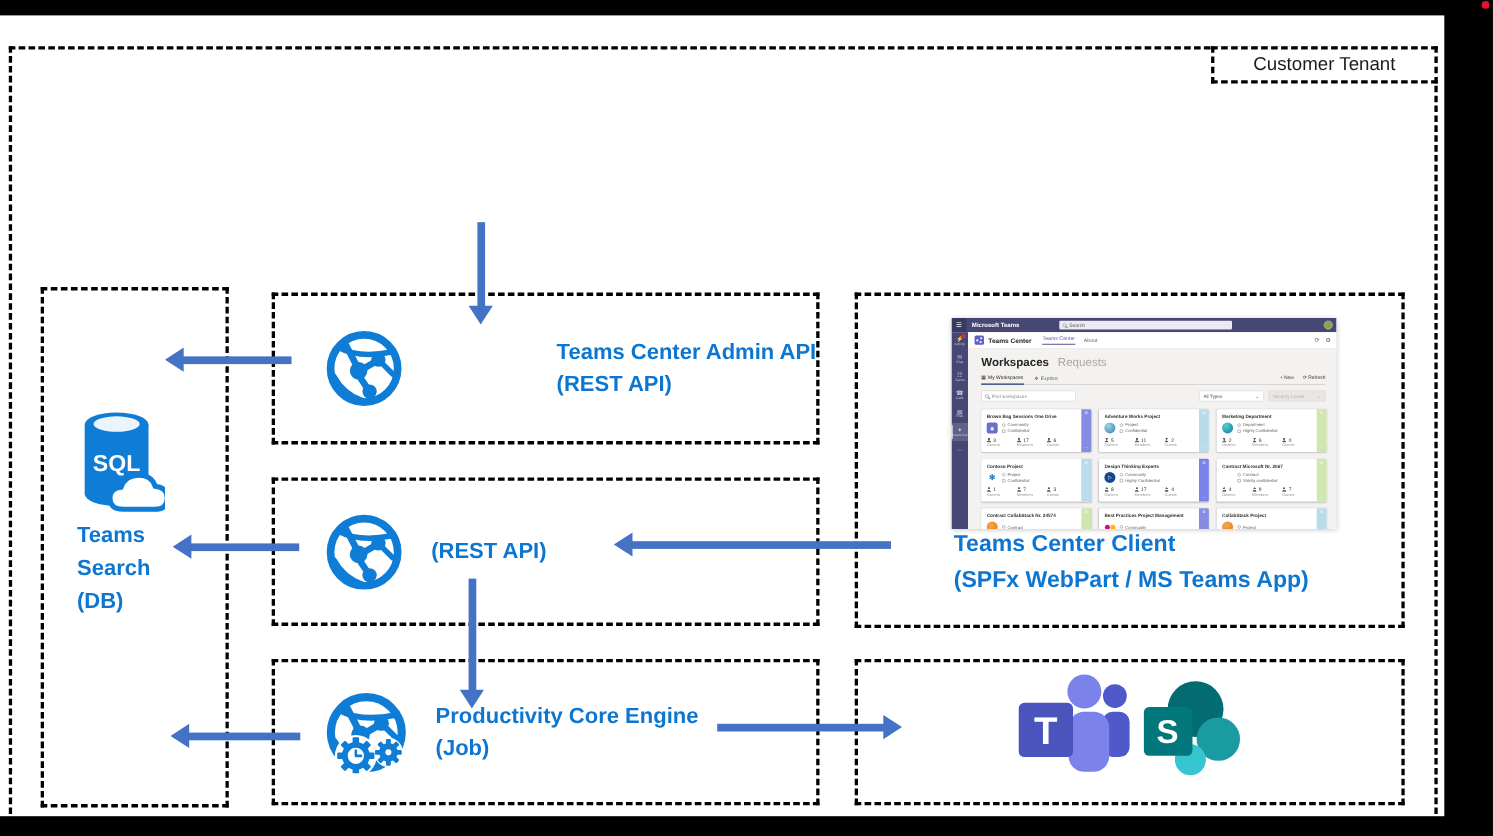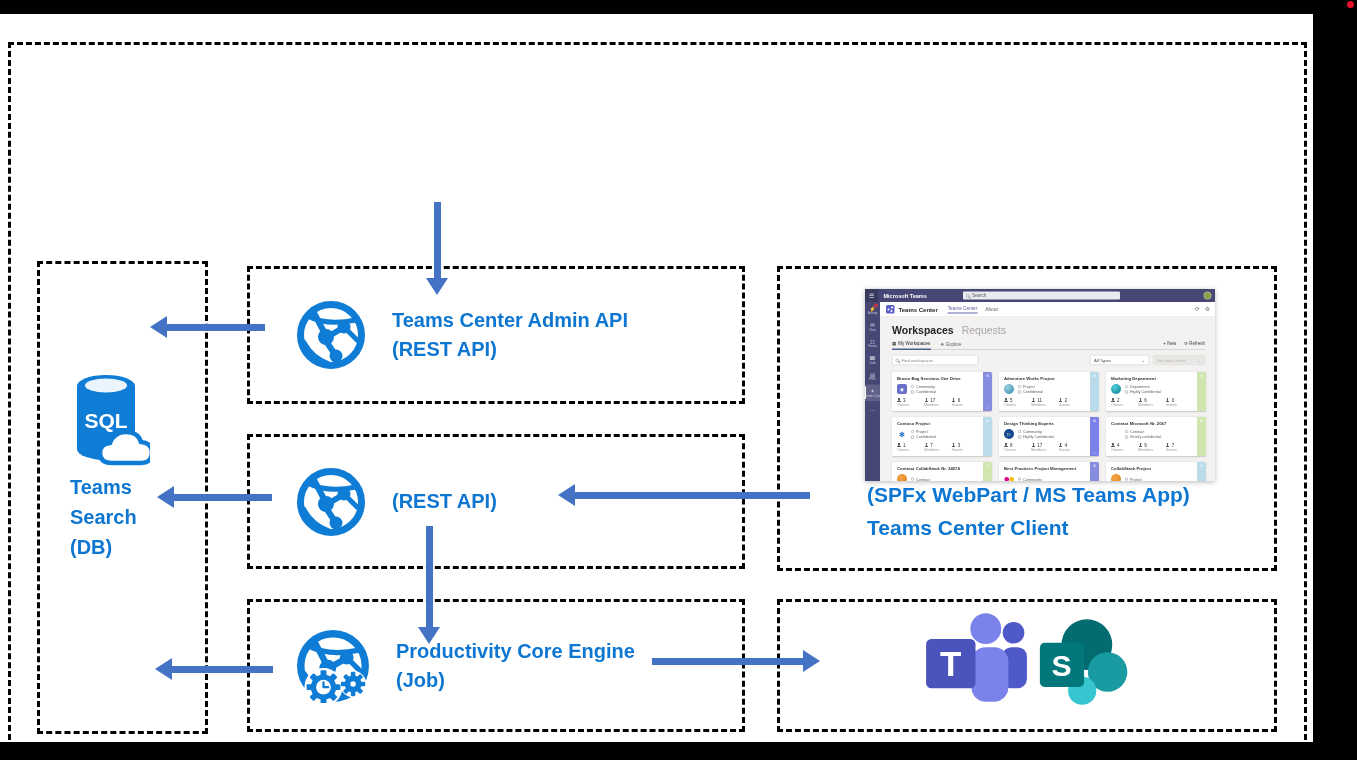--- a/index.html
+++ b/index.html
@@ -9,21 +9,21 @@
   .red-dot{position:absolute;left:1347px;top:1px;width:7px;height:7px;border-radius:50%;background:#e8112d;}
 
   
   .dash{position:absolute;border:3px dashed #000;background:transparent;}
   .outer-box{left:8px;top:28px;width:1299px;height:716px;}
   .tenant-box{left:1101px;top:28px;width:206px;height:34px;background:#fff;display:flex;align-items:center;justify-content:center;}
   .tenant-box span{font-size:17px;color:#1a1a1a;}
   .db-box{left:37px;top:247px;width:171px;height:473px;}
   .node-box{left:247px;width:498px;display:flex;align-items:center;padding-left:46px;gap:26px;}
   .portal-box{top:83px;height:135px;}
-  .adminapi-box{top:252px;height:138px;}
+  .adminapi-box{top:252px;height:138px;justify-content:space-between;}
   .api-box{top:420px;height:135px;}
   .engine-box{top:585px;height:133px;}
   .client-box{left:777px;top:252px;width:500px;height:305px;}
   .msbox{left:777px;top:585px;width:500px;height:133px;}
 
   .node-label{color:#0d76d1;font-weight:bold;font-size:20px;line-height:29px;}
   .db-label{position:absolute;left:70px;top:458px;color:#0d76d1;font-weight:bold;font-size:20px;line-height:30px;}
   .client-label{position:absolute;left:867px;top:464px;color:#0d76d1;font-weight:bold;font-size:21px;line-height:33px;}
 
   .icon-abs{position:absolute;}
@@ -131,20 +131,23 @@
         <circle cx="48" cy="27" r="6.5" fill="#0f7cd6" stroke="none"></circle>
         <circle cx="40" cy="56" r="6.5" fill="#0f7cd6" stroke="none"></circle>
       </g>
     </defs>
   </svg>
 
   <div class="page">
 
     <div class="dash outer-box"></div>
 
+    <div class="dash tenant-box">
+      <span>Customer Tenant</span>
+    </div>
 
     <div class="dash db-box"></div>
     <svg class="icon-abs" style="left:68px;top:356px" width="82" height="98" viewBox="0 0 82 98">
       <ellipse cx="38" cy="79" rx="29" ry="11" fill="#0f7cd6"></ellipse>
       <rect x="9" y="16" width="58" height="63" fill="#0f7cd6"></rect>
       <ellipse cx="38" cy="16" rx="29" ry="11" fill="#0f7cd6"></ellipse>
       <ellipse cx="38" cy="15.5" rx="21" ry="7" fill="#eaf4fd"></ellipse>
       <text x="38" y="58" text-anchor="middle" font-family="Liberation Sans, sans-serif" font-size="21" font-weight="bold" fill="#fff">SQL</text>
       <path d="M44 93 q-12 0 -12 -10 q0 -9 10 -10 q4 -11 16 -11 q12 0 15 10 q11 1 11 10.5 q0 10.5 -11 10.5 z" fill="#fff" stroke="#0f7cd6" stroke-width="4.5"></path>
     </svg>
@@ -628,22 +631,22 @@
                   <span class="sg">⚙</span>
                 </div>
             </div>
 
           </div>
         </div>
       </div>
     </div>
 
     <div class="client-label">
+      <div>Teams Center Client</div>
       <div>(SPFx WebPart / MS Teams App)</div>
-      <div>Teams Center Client</div>
     </div>
 
     <div class="dash msbox"></div>
     <svg class="icon-abs" style="left:922px;top:597px" width="108" height="98" viewBox="0 0 105 95">
       <circle cx="62" cy="17" r="15" fill="#7b83eb"></circle>
       <circle cx="89" cy="21" r="10.5" fill="#5059c9"></circle>
       <rect x="78" y="35" width="24" height="40" rx="9" fill="#5059c9"></rect>
       <rect x="48" y="35" width="36" height="53" rx="14" fill="#7b83eb"></rect>
       <rect x="4" y="27" width="48" height="48" rx="5" fill="#4b53bc"></rect>
       <text x="28" y="63" text-anchor="middle" font-family="Liberation Sans, sans-serif" font-size="34" font-weight="bold" fill="#fff">T</text>

